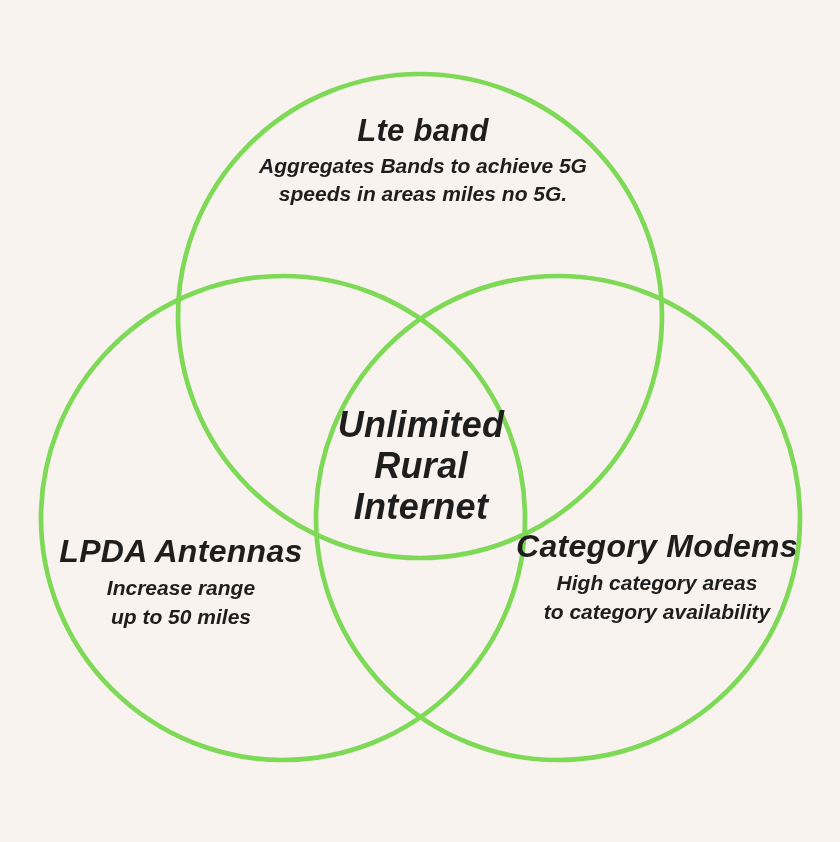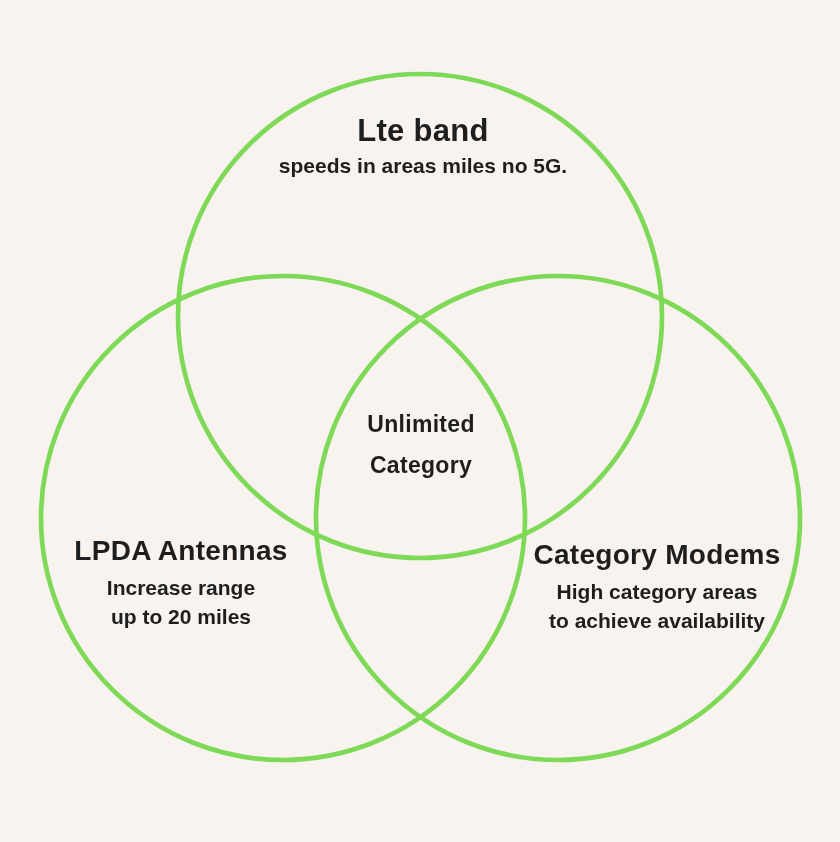--- a/index.html
+++ b/index.html
@@ -31,20 +31,21 @@
   .venn-svg circle {
     fill: none;
     stroke: var(--circle-outline);
     stroke-width: 4.7;
   }
   .label {
     position: absolute;
     text-align: center;
     color: var(--text);
     font-weight: bold;
+    font-style: italic;
   }
   .label .title-line {
     font-size: 31px;
     line-height: 42px;
     letter-spacing: 0.3px;
   }
   .label .desc-line {
     font-size: 21px;
     line-height: 28px;
   }
@@ -54,90 +55,91 @@
     top: 110px;
     width: 500px;
   }
   
   .label-center {
     left: 271px;
     top: 404px;
     width: 300px;
   }
   .label-center .title-line {
-    font-size: 23px;
+    font-size: 36px;
     line-height: 41px;
   }
   
   .label-left {
     left: 31px;
     top: 532px;
     width: 300px;
   }
   .label-left .title-line,
   .label-right .title-line {
-    font-size: 28px;
+    font-size: 32px;
     line-height: 38px;
   }
   .label-left .desc,
   .label-right .desc {
     margin-top: 3px;
   }
   .label-left .desc-line,
   .label-right .desc-line {
     line-height: 29px;
   }
   
   .label-right {
     left: 507px;
     top: 527px;
     width: 300px;
-    margin-top: 9px;
   }
 </style>
 </head>
 <body>
 
 <div class="canvas">
 
   <svg class="venn-svg" viewBox="0 0 840 842" aria-hidden="true">
     <circle cx="420" cy="316" r="242"></circle>
     <circle cx="283" cy="518" r="242"></circle>
     <circle cx="558" cy="518" r="242"></circle>
   </svg>
 
   <div class="label label-top">
     <div class="title">
       <div class="title-line">Lte band</div>
     </div>
     <div class="desc">
+      <div class="desc-line">Aggregates Bands to achieve 5G</div>
       <div class="desc-line">speeds in areas miles no 5G.</div>
     </div>
   </div>
 
   <div class="label label-center">
     <div class="title">
       <div class="title-line">Unlimited</div>
-      <div class="title-line">Category</div>
+      <div class="title-line">Rural</div>
+      <div class="title-line">Internet</div>
     </div>
   </div>
 
   <div class="label label-left">
     <div class="title">
       <div class="title-line">LPDA Antennas</div>
     </div>
     <div class="desc">
       <div class="desc-line">Increase range</div>
-      <div class="desc-line">up to 20 miles</div>
+      <div class="desc-line">up to 50 miles</div>
     </div>
   </div>
 
   <div class="label label-right">
     <div class="title">
       <div class="title-line">Category Modems</div>
     </div>
     <div class="desc">
       <div class="desc-line">High category areas</div>
-      <div class="desc-line">to achieve availability</div>
+      <div class="desc-line">to category availability</div>
     </div>
   </div>
 
 </div>
 
 </body></html>

